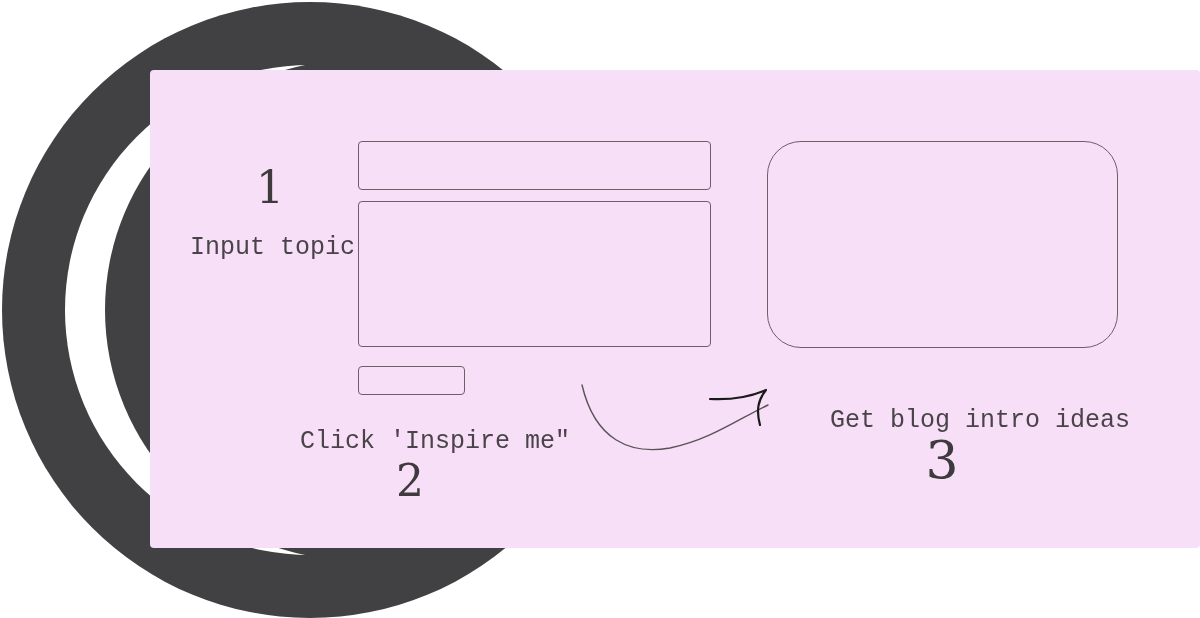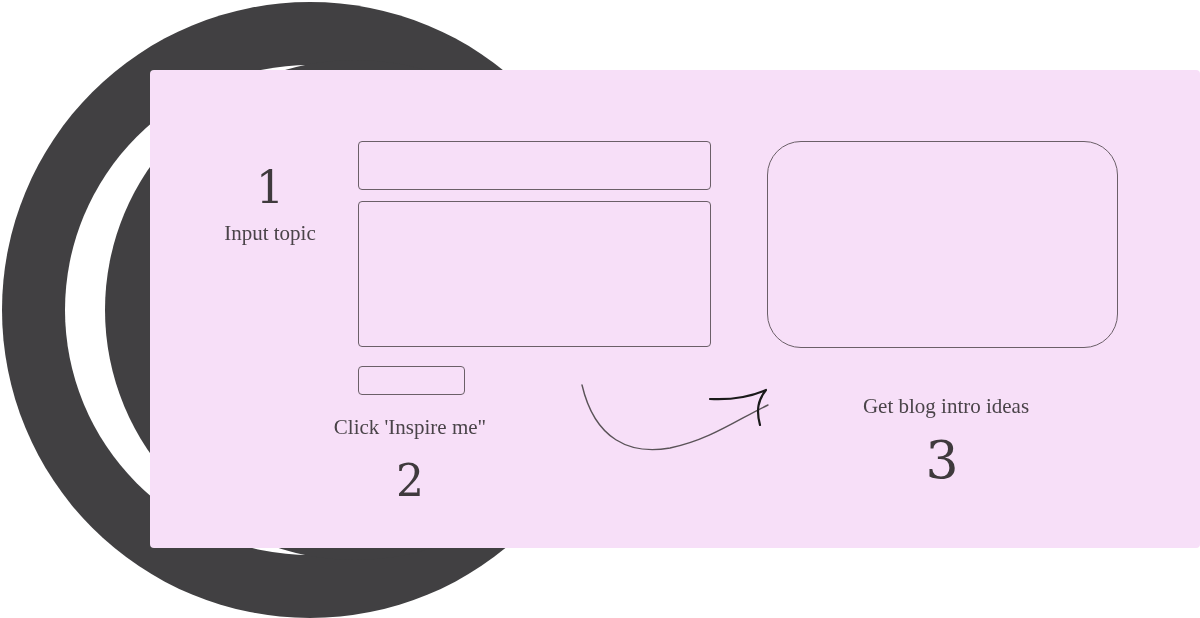--- a/index.html
+++ b/index.html
@@ -60,25 +60,26 @@
       position: absolute;
       color: #3f3a3d;
       font-family: "DejaVu Serif", "Liberation Serif", serif;
       font-size: 44px;
       line-height: 1;
       text-align: center;
     }
     .step-label {
       position: absolute;
       color: #4a4449;
-      font-family: Liberation Serif, serif;
-      font-size: 21px;
+      font-family: Liberation Mono, monospace;
+      font-size: 25px;
       line-height: 1;
       text-align: center;
       white-space: nowrap;
+      margin-top: 12px;
     }
     .num-1 { left: 70px; top: 96px; width: 100px; }
     .label-1 { left: 40px; top: 153px; width: 160px; }
     .label-2 { left: 150px; top: 347px; width: 220px; }
     .num-2 { left: 210px; top: 389px; width: 100px; }
     .label-3 { left: 680px; top: 326px; width: 232px; text-align: center; }
     .num-3 { left: 742px; top: 364px; width: 100px; font-size: 52px; }
     .arrow-svg {
       position: absolute;
       left: 420px; top: 300px;

